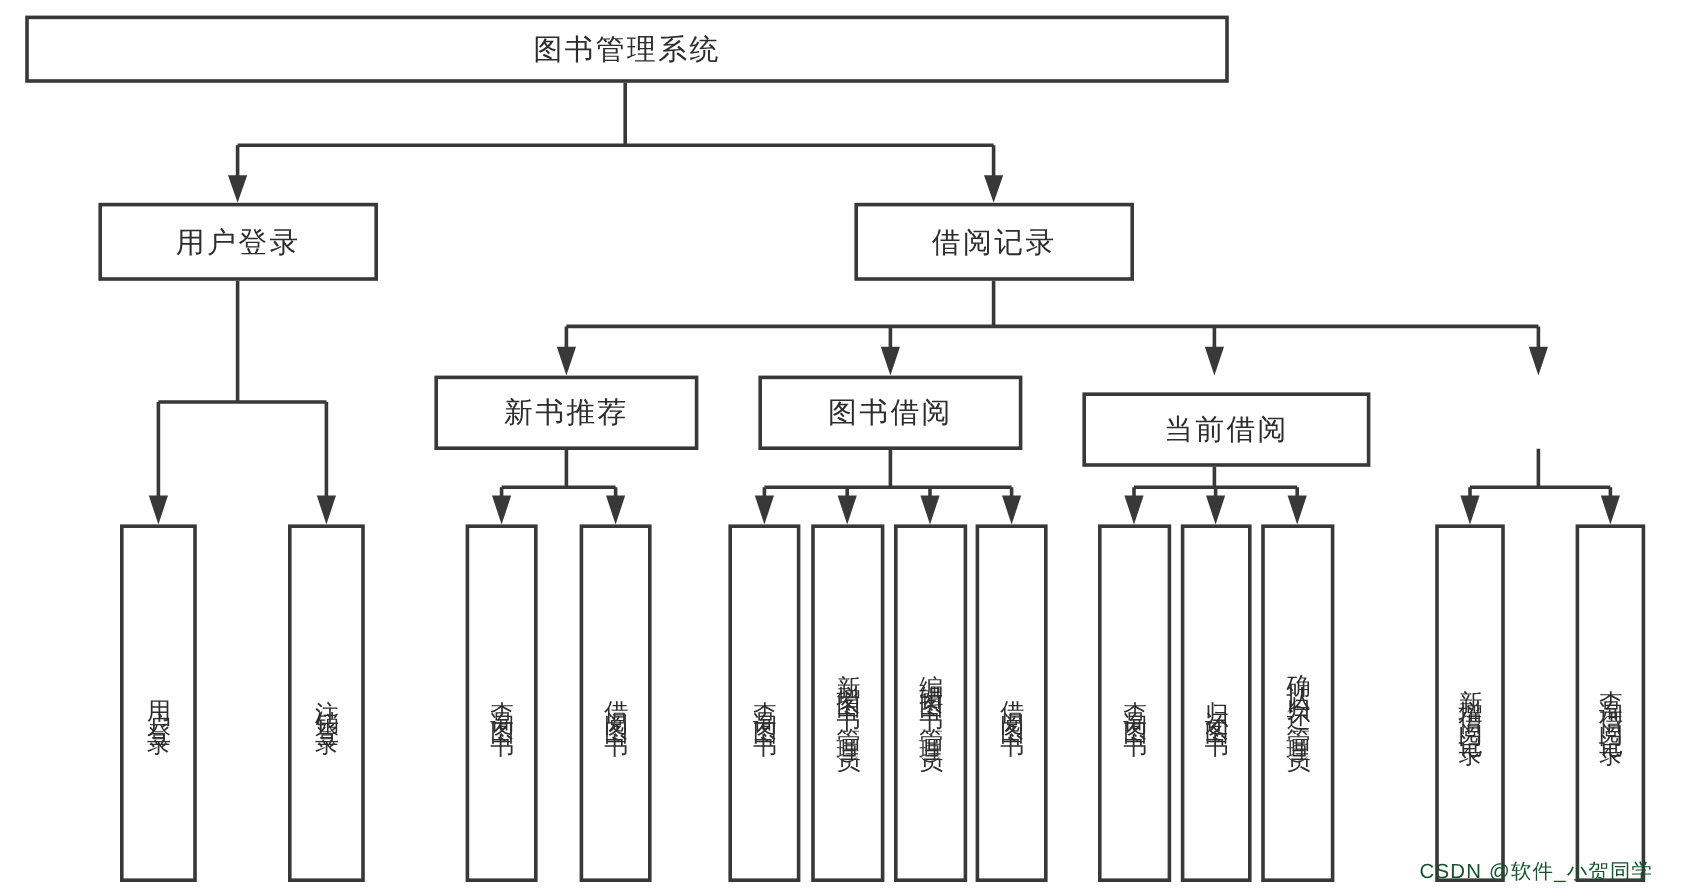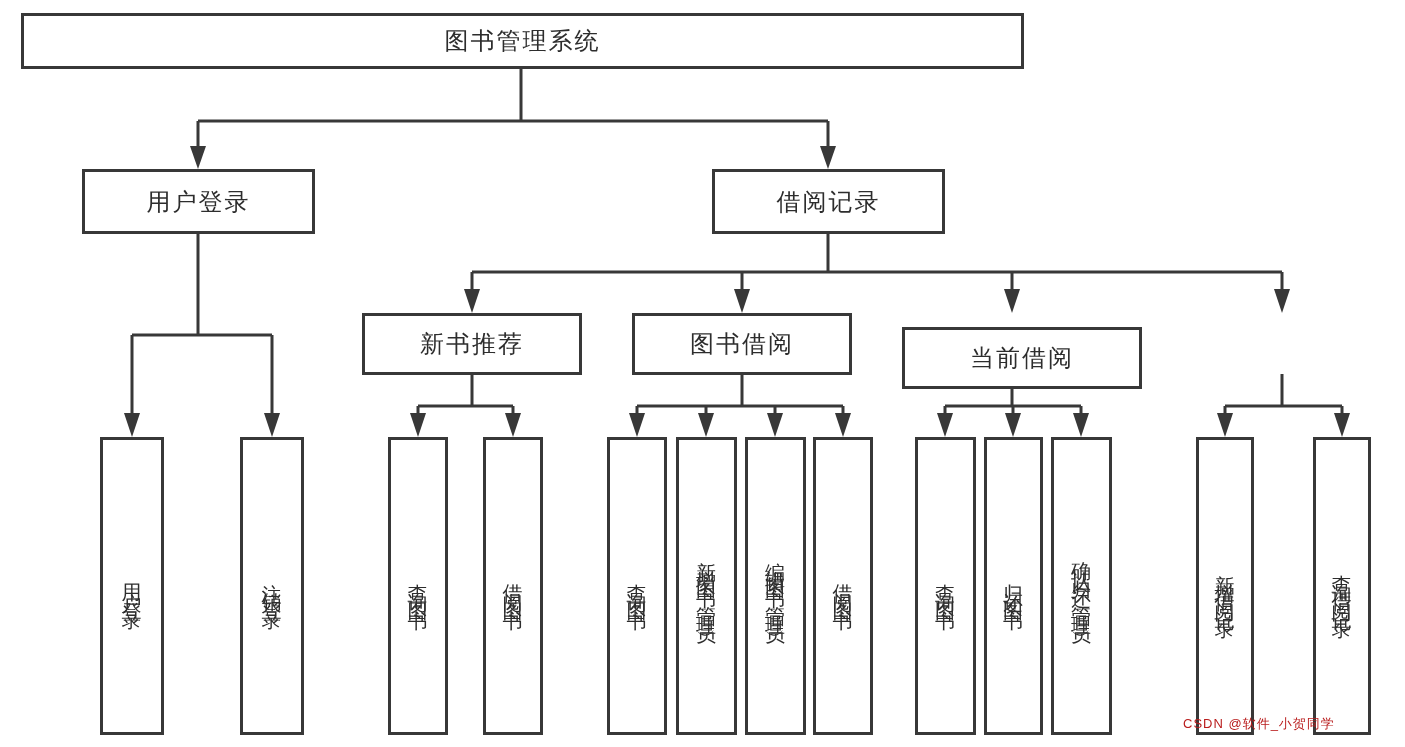--- a/index.html
+++ b/index.html
@@ -12,21 +12,21 @@
     display:flex;align-items:center;justify-content:center;
     color:#2d2d2d;font-size:24px;letter-spacing:2px;white-space:nowrap;
   }
   .tall{
     writing-mode:vertical-rl;
     font-size:20px;letter-spacing:9px;white-space:normal;
     padding:8px 0;line-height:1;
   }
   .watermark{
     position:absolute;left:1183px;top:715px;z-index:3;
-    font-size:13px;color:#b91c1c;letter-spacing:1px;white-space:nowrap;
+    font-size:17px;color:#14532d;letter-spacing:1px;white-space:nowrap;
   }
 </style>
 </head>
 <body>
 
 <div class="canvas">
 
   <svg class="connectors" viewBox="0 0 1405 747" xmlns="http://www.w3.org/2000/svg">
     <g stroke="#383838" stroke-width="3" fill="none">
 

